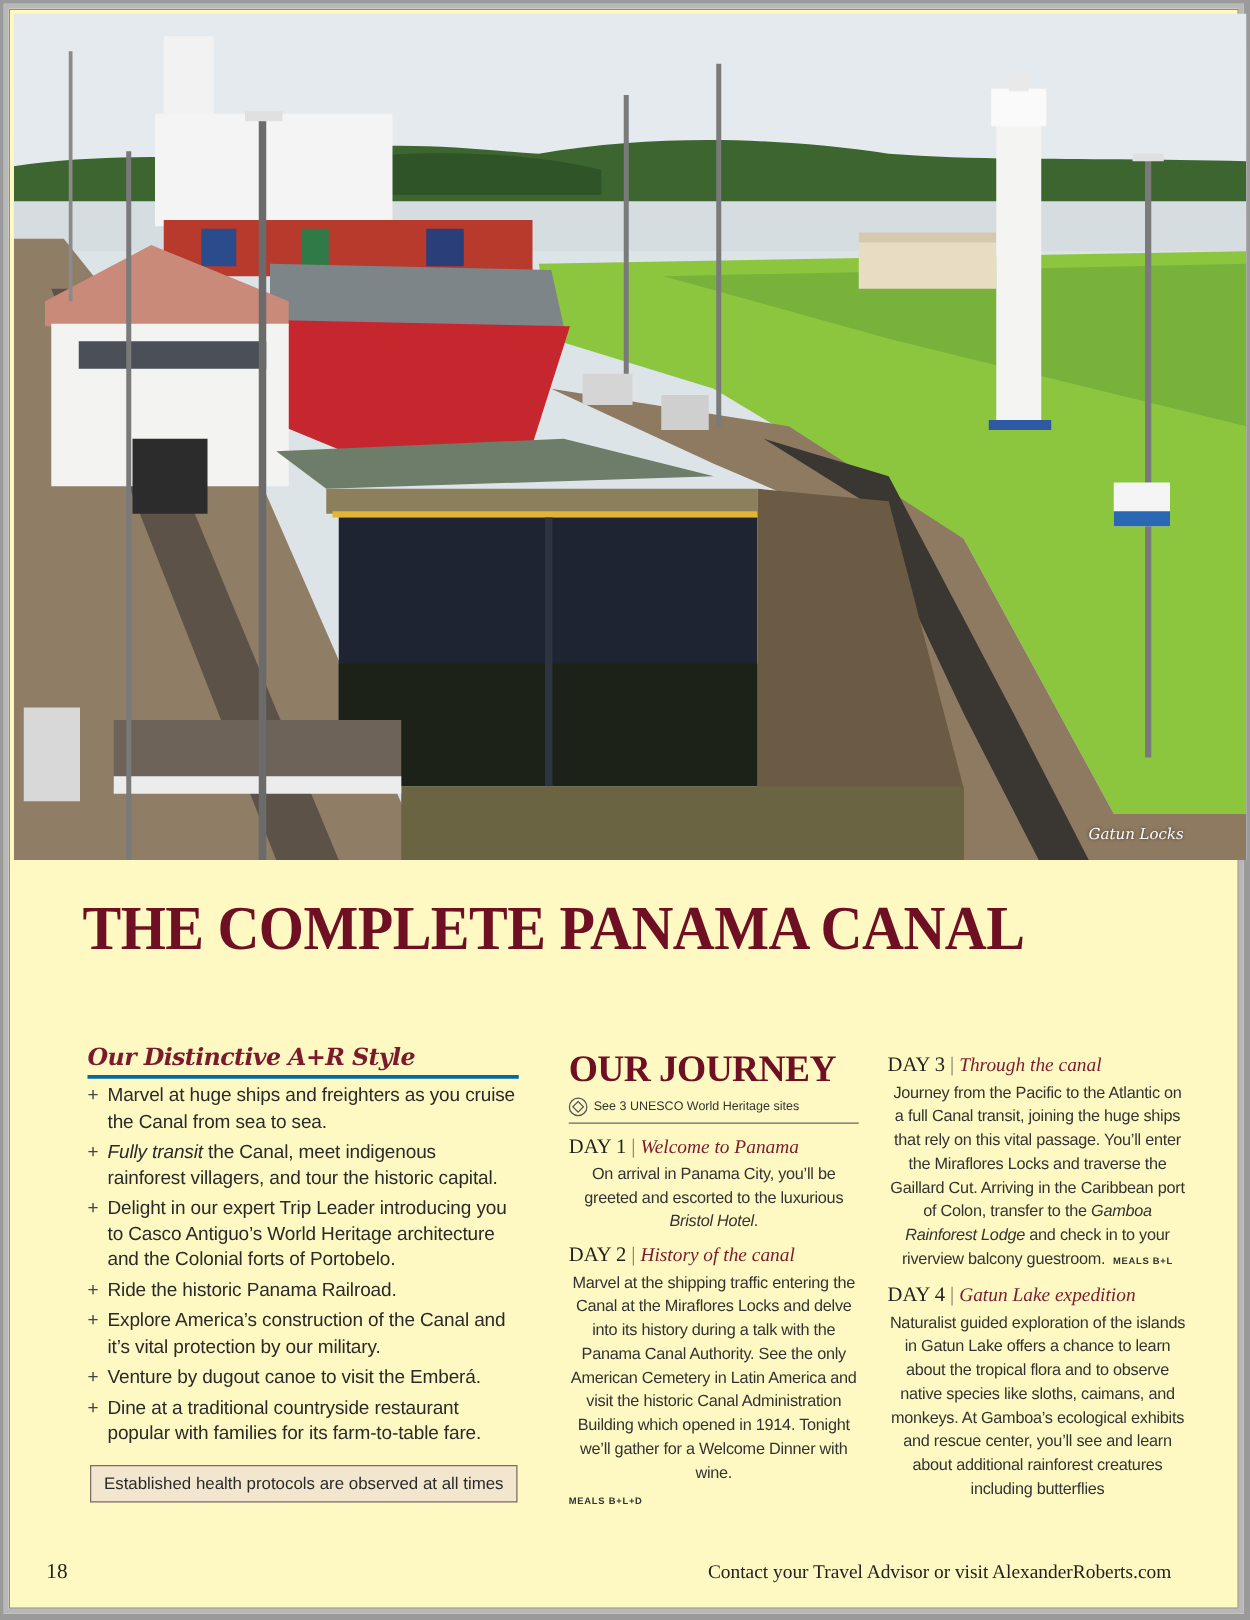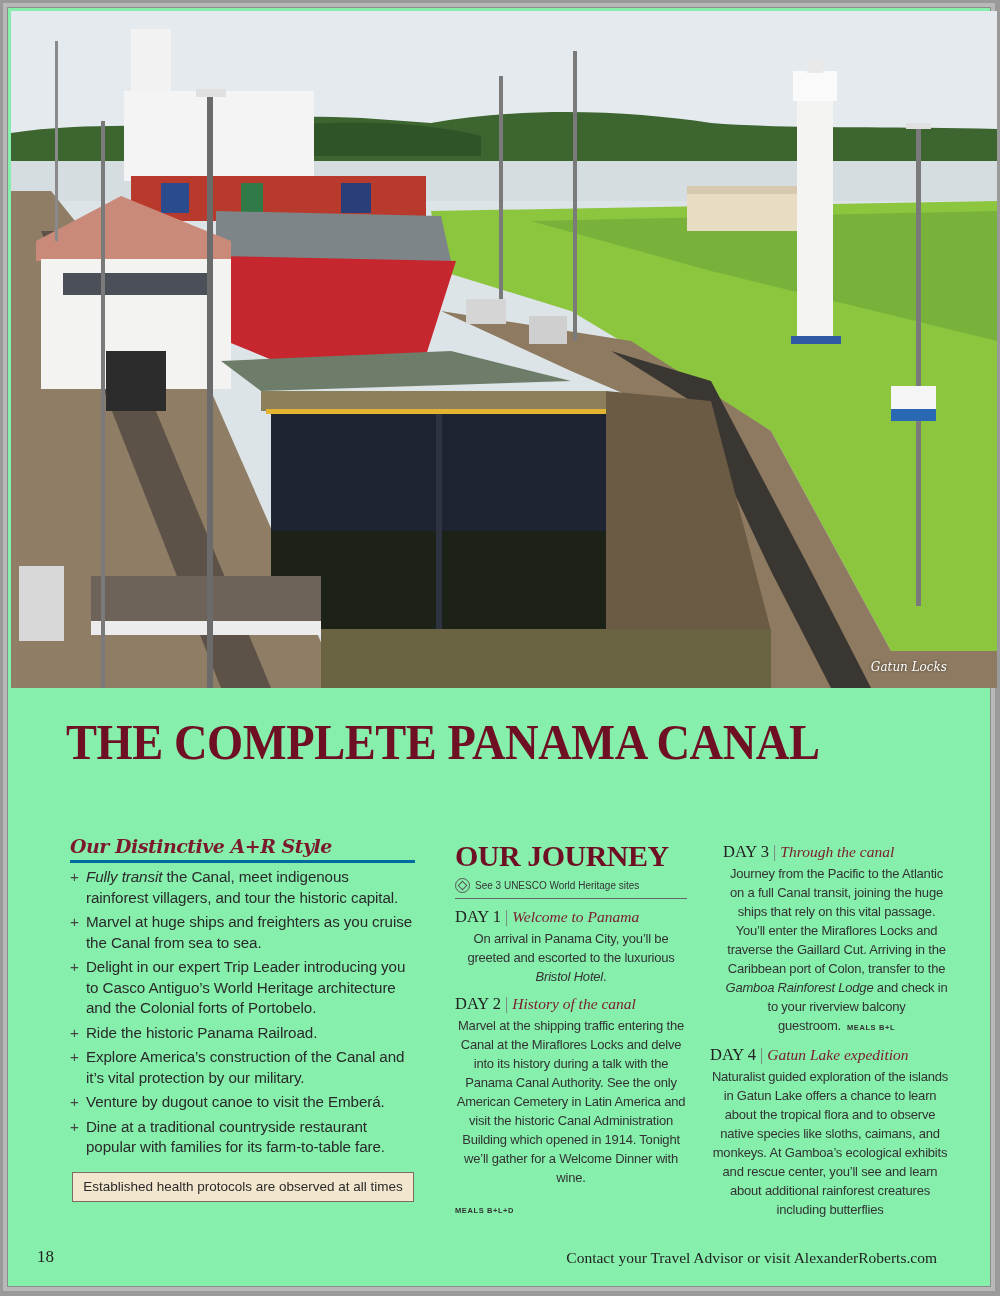--- a/index.html
+++ b/index.html
@@ -1,21 +1,21 @@
 <!DOCTYPE html>
 <html><head>
   <meta charset="utf-8">
   <style>
     * { box-sizing: border-box; margin: 0; padding: 0; }
     html, body { width: 1000px; height: 1296px; overflow: hidden; background: #9a9a9a; }
     body { font-family: "Liberation Sans", sans-serif; }
 
     .page {
       position: absolute; left: 3px; top: 3px; width: 992px; height: 1288px;
-      background: #86efac;
+      background: #fef9c3;
       border: 4px solid #b8b8b8;
       box-shadow: inset 0 0 0 1px #8c8c8c;
     }
 
     
     .hero {
       position: absolute; left: 4px; top: 4px; width: 986px; height: 677px;
       overflow: hidden;
       background: linear-gradient(180deg, #dfe6ec 0%, #e9eef2 14%, #dde4e8 17%);
     }
@@ -88,26 +88,26 @@
     .day-title .sep { color: #777; margin: 0 4px; }
     .day-title .name { font-style: italic; color: #7b1a2c; font-size: 15.5px; }
     .day-text {
       font-size: 13px; line-height: 19px; color: #333; margin-top: 2px; letter-spacing: -0.2px; text-align: center;
     }
     .day-text em { font-style: italic; }
     .meals {
       font-size: 7.5px; font-weight: bold; letter-spacing: 0.6px; color: #333;
       text-transform: uppercase;
     }
-    .meals.block { display: block; margin-top: 19px; }
+    .meals.block { display: block; margin-top: 9px; }
     .meals.inline { margin-left: 6px; }
 
     
     .right-col { position: absolute; left: 703px; top: 836px; width: 240px; }
-    .right-col .day:first-child { margin-top: 0; margin-left: 13px; }
+    .right-col .day:first-child { margin-top: 0; }
 
     
     .page-number {
       position: absolute; left: 30px; top: 1240px;
       font-family: "Liberation Serif", serif; font-size: 17px; color: #222;
     }
     .footer-contact {
       position: absolute; right: 54px; top: 1242px;
       font-family: "Liberation Serif", serif; font-size: 15.5px; color: #222;
       white-space: nowrap;
@@ -191,22 +191,22 @@
       <rect x="8" y="555" width="45" height="75" fill="#d8d8d8"></rect>
     </svg>
     <div class="caption">Gatun Locks</div>
   </div>
 
   <h1 class="title">THE COMPLETE PANAMA CANAL</h1>
 
   <div class="left-col">
     <h2 class="section-head">Our Distinctive A+R Style</h2>
     <ul class="bullets">
+      <li><span>Marvel at huge ships and freighters as you cruise the Canal from sea to sea.</span></li>
       <li><em>Fully transit</em><span> the Canal, meet indigenous rainforest villagers, and tour the historic capital.</span></li>
-      <li><span>Marvel at huge ships and freighters as you cruise the Canal from sea to sea.</span></li>
       <li><span>Delight in our expert Trip Leader introducing you to Casco Antiguo’s World Heritage architecture and the Colonial forts of Portobelo.</span></li>
       <li><span>Ride the historic Panama Railroad.</span></li>
       <li><span>Explore America’s construction of the Canal and it’s vital protection by our military.</span></li>
       <li><span>Venture by dugout canoe to visit the Emberá.</span></li>
       <li><span>Dine at a traditional countryside restaurant popular with families for its farm-to-table fare.</span></li>
     </ul>
     <div class="health-box">Established health protocols are observed at all times</div>
   </div>
 
   <div class="mid-col">

